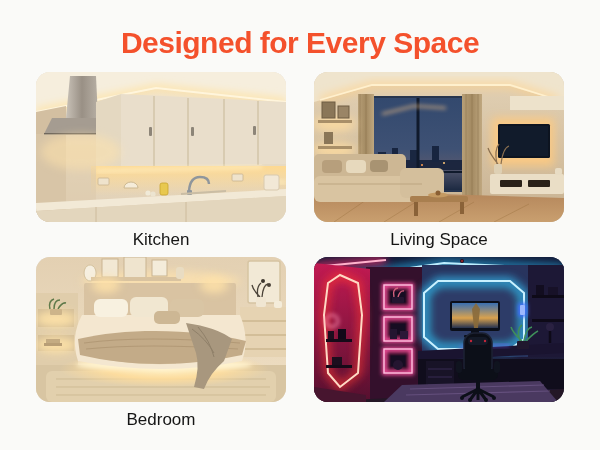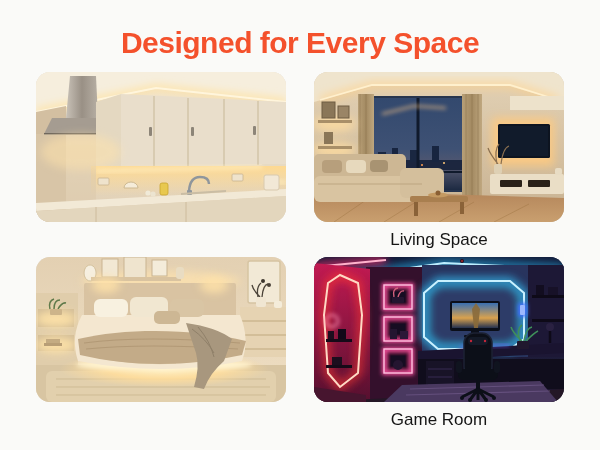--- a/index.html
+++ b/index.html
@@ -120,20 +120,21 @@
           <rect x="151" y="118" width="5" height="5" rx="1" fill="#8f969c"></rect>
           <line x1="145" y1="122" x2="190" y2="119" stroke="#cabda4" stroke-width="2"></line>
 
           <path d="M88,116 a7,6 0 0 1 14,0 z" fill="#f5ecd9" stroke="#cdb992" stroke-width="1"></path>
           <circle cx="112" cy="121" r="2.6" fill="#f0ead8"></circle>
           <circle cx="117" cy="122" r="2.6" fill="#ece4d0"></circle>
           <rect x="124" y="111" width="8" height="12" rx="2" fill="#e8c84f" stroke="#c9a52e" stroke-width="0.8"></rect>
           <rect x="228" y="103" width="15" height="15" rx="2" fill="#f2e8d6" stroke="#d8c9ae" stroke-width="1"></rect>
         </svg>
       </div>
+      <div class="caption">Kitchen</div>
     </div>
 
     <div class="card">
       <div class="photo r1">
         <svg viewBox="0 0 250 150" preserveAspectRatio="none">
           <defs>
             <linearGradient id="lWall" x1="0" y1="0" x2="0" y2="1">
               <stop offset="0" stop-color="#e3d2b6"></stop>
                 <stop offset="1" stop-color="#c7b190"></stop>
             </linearGradient>
@@ -296,20 +297,21 @@
           <rect x="94" y="40" width="38" height="20" rx="6" fill="#f1e7d1"></rect>
           <rect x="134" y="42" width="34" height="18" rx="6" fill="#d9c5a4"></rect>
           <rect x="118" y="54" width="26" height="13" rx="5" fill="#cdb794"></rect>
 
           <path d="M42,82 C92,70 162,72 210,84 L206,98 C150,110 96,110 44,98 Z" fill="#c3ab88"></path>
           <path d="M48,86 q60,-8 156,0 M50,92 q60,-6 152,0" stroke="#ae9572" stroke-width="1.2" fill="none" opacity="0.8"></path>
           <path d="M150,66 q30,4 46,16 l-8,22 q-14,12 -20,28 l-10,-2 q6,-20 2,-34 q-6,-18 -10,-30 z" fill="#a8977e"></path>
           <path d="M156,72 q14,10 22,24 M162,70 q12,14 16,30" stroke="#8f8069" stroke-width="1" fill="none"></path>
         </svg>
       </div>
+      <div class="caption">Bedroom</div>
     </div>
 
     <div class="card">
       <div class="photo r2">
         <svg viewBox="0 0 250 145" preserveAspectRatio="none">
           <defs>
             <linearGradient id="gBg" x1="0" y1="0" x2="0" y2="1">
               <stop offset="0" stop-color="#232a4d"></stop>
                 <stop offset="1" stop-color="#1b1530"></stop>
             </linearGradient>
@@ -411,17 +413,16 @@
           <rect x="142" y="104" width="6" height="12" rx="3" fill="#10141f"></rect>
           <rect x="180" y="104" width="6" height="12" rx="3" fill="#10141f"></rect>
           <line x1="164" y1="123" x2="164" y2="132" stroke="#0c0f18" stroke-width="4"></line>
           <path d="M164,132 L148,140 M164,132 L180,140 M164,132 L156,143 M164,132 L172,143 M164,132 L164,143" stroke="#0c0f18" stroke-width="3"></path>
           <circle cx="148" cy="141" r="2" fill="#0c0f18"></circle>
             <circle cx="180" cy="141" r="2" fill="#0c0f18"></circle>
           <circle cx="156" cy="143" r="2" fill="#0c0f18"></circle>
             <circle cx="172" cy="143" r="2" fill="#0c0f18"></circle>
         </svg>
       </div>
-      <div class="caption">Game Room</div>
     </div>
 
   </div>
 </div>
 
 </body></html>

